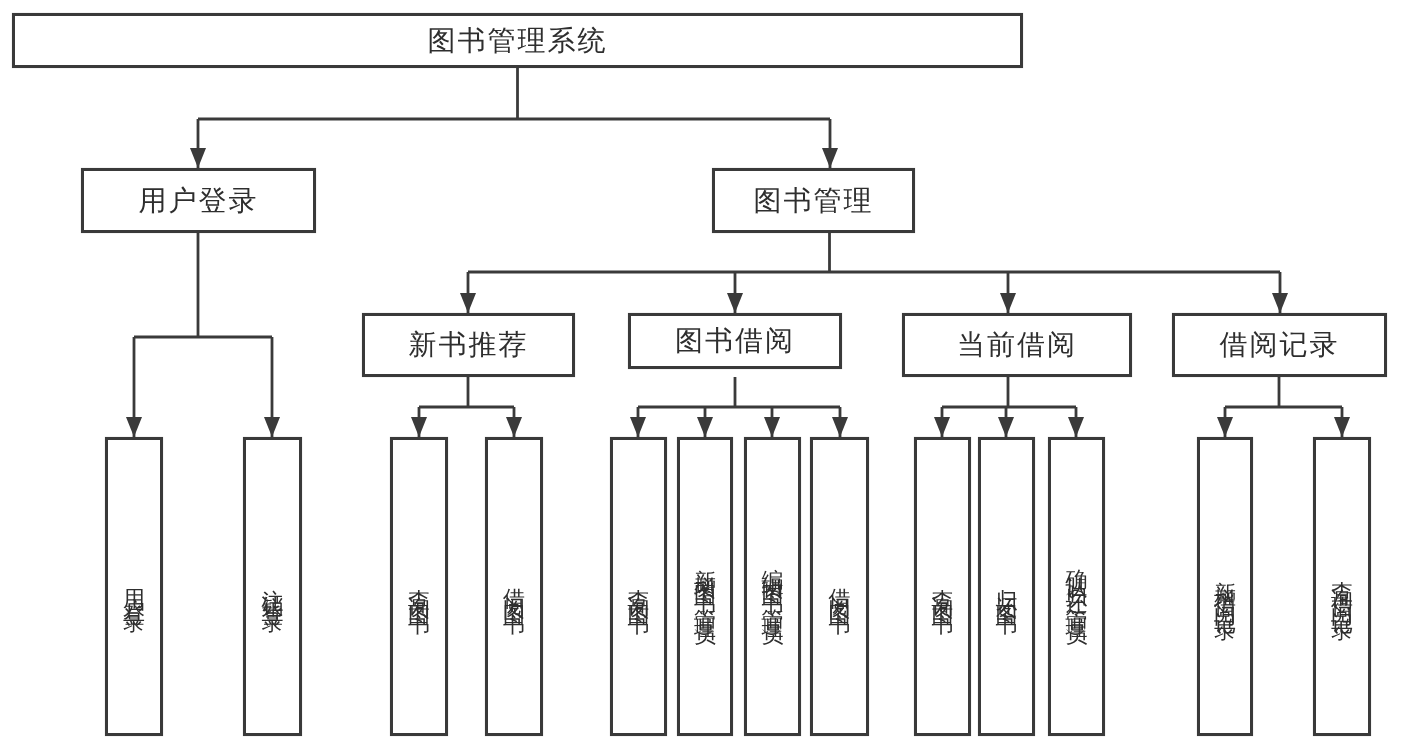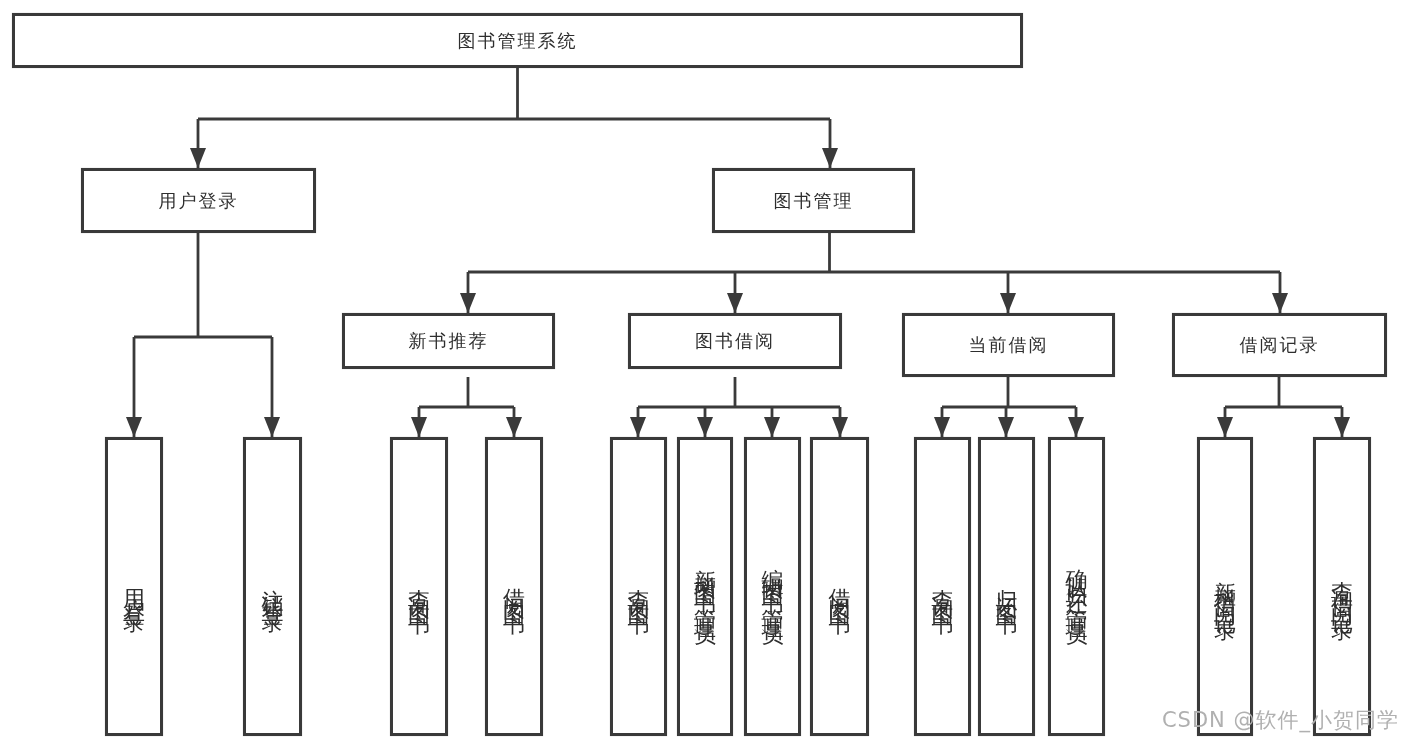--- a/index.html
+++ b/index.html
@@ -11,21 +11,21 @@
     color:#2e2e2e;
     overflow:hidden;
   }
   svg.wires{position:absolute;left:0;top:0;z-index:0;}
   .hbox{
     position:absolute;
     box-sizing:border-box;
     border:3px solid #3a3a3a;
     background:#ffffff;
     display:flex;align-items:center;justify-content:center;
-    font-size:18px;letter-spacing:2px;
+    font-size:28px;letter-spacing:2px;
     z-index:1;
     box-shadow:0 0 1px rgba(0,0,0,.25);
   }
   .vbox{
     position:absolute;
     top:437px;height:299px;
     box-sizing:border-box;
     border:3px solid #3a3a3a;
     background:#ffffff;
     display:flex;align-items:center;justify-content:center;
@@ -117,23 +117,23 @@
         <path d="M1342,407 V437" marker-end="url(#arw)"></path>
       </g>
     </g>
   </svg>
 
   <div class="hbox" style="left:12px;top:13px;width:1011px;height:55px;">图书管理系统</div>
 
   <div class="hbox" style="left:81px;top:168px;width:235px;height:65px;">用户登录</div>
   <div class="hbox" style="left:712px;top:168px;width:203px;height:65px;">图书管理</div>
 
-  <div class="hbox" style="left:342px;top:313px;width:213px;height:56px;">新书推荐</div>
+  <div class="hbox" style="left:362px;top:313px;width:213px;height:64px;">新书推荐</div>
   <div class="hbox" style="left:628px;top:313px;width:214px;height:56px;">图书借阅</div>
-  <div class="hbox" style="left:902px;top:313px;width:213px;height:64px;">当前借阅</div>
+  <div class="hbox" style="left:902px;top:313px;width:230px;height:64px;">当前借阅</div>
   <div class="hbox" style="left:1172px;top:313px;width:215px;height:64px;">借阅记录</div>
 
   <div class="vbox" style="left:105px;width:58px;">
     <span>用户登录</span>
   </div>
   <div class="vbox" style="left:243px;width:59px;">
     <span>注销登录</span>
   </div>
 
   <div class="vbox" style="left:390px;width:58px;">
@@ -166,15 +166,14 @@
     <span>确认归还（管理员）</span>
   </div>
 
   <div class="vbox" style="left:1197px;width:56px;">
     <span>新增借阅记录</span>
   </div>
   <div class="vbox" style="left:1313px;width:58px;">
     <span>查询借阅记录</span>
   </div>
 
-  <div class="watermark">CSDN @软件_小贺同学</div>
 
 </div>
 
 </body></html>

